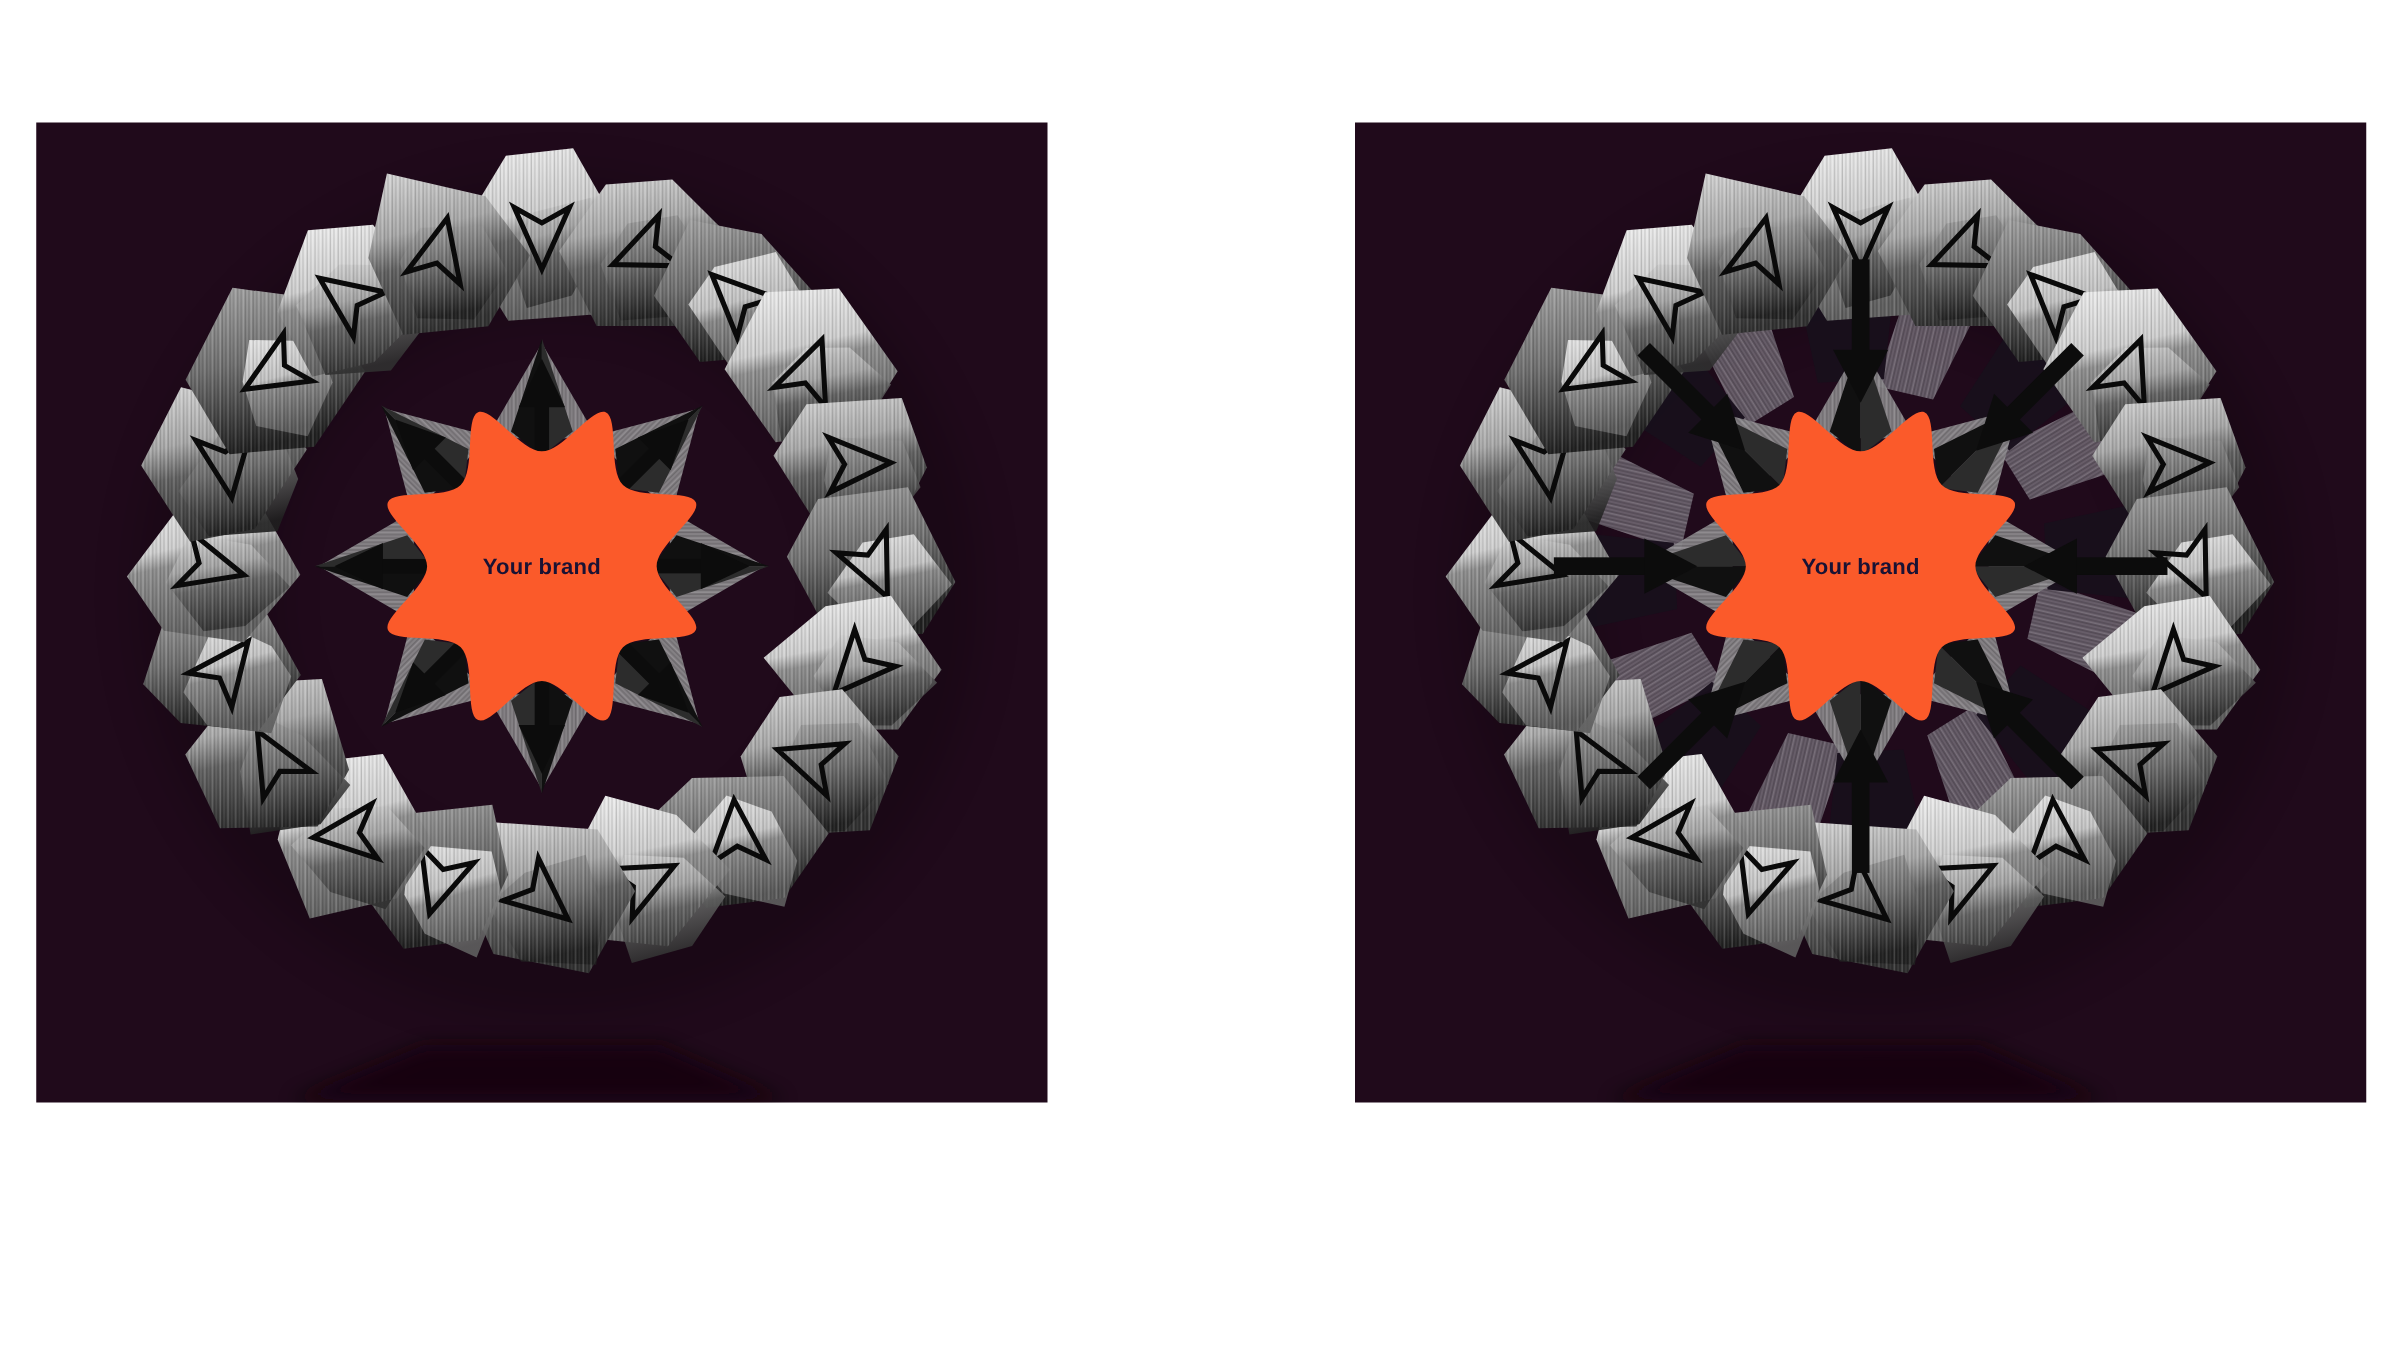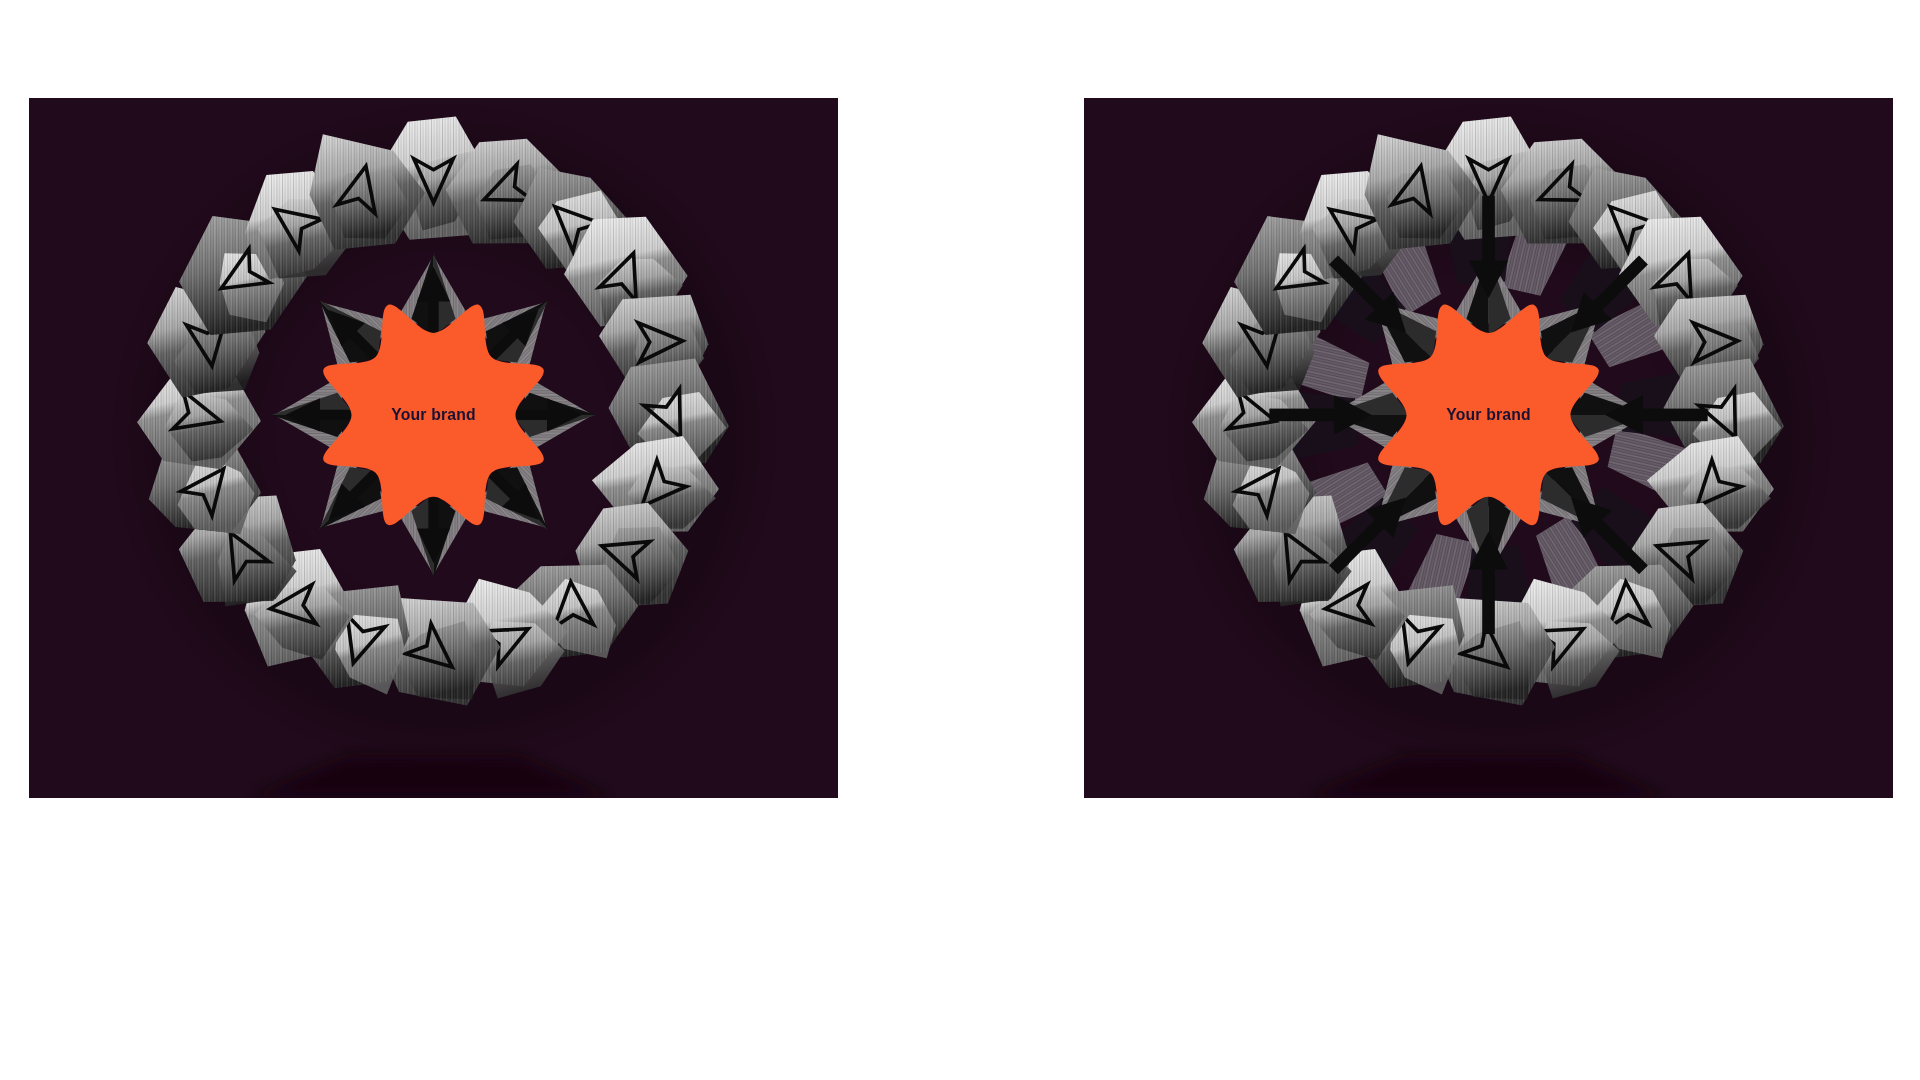--- a/index.html
+++ b/index.html
@@ -1,21 +1,21 @@
 <!DOCTYPE html>
 <html><head>
 <meta charset="utf-8">
 <style>
   html,body{margin:0;padding:0;}
   body{
     width:1920px;height:1080px;position:relative;overflow:hidden;
     font-family:"Liberation Sans", sans-serif;
   }
   .stage{position:absolute;inset:0;}
-  .panel{position:absolute;top:98px;width:809px;height:700px;}
+  .panel{position:absolute;top:98px;width:809px;height:784px;}
   #panel-left{left:29px;}
   #panel-right{left:1084px;}
   .panel svg{display:block;width:100%;height:100%;}
   .brand-label{
     font-family:"Liberation Sans", sans-serif;
     font-weight:700;font-size:20px;letter-spacing:.2px;
     text-anchor:middle;
   }
   .defs-holder{position:absolute;width:0;height:0;overflow:hidden;}
 </style>

